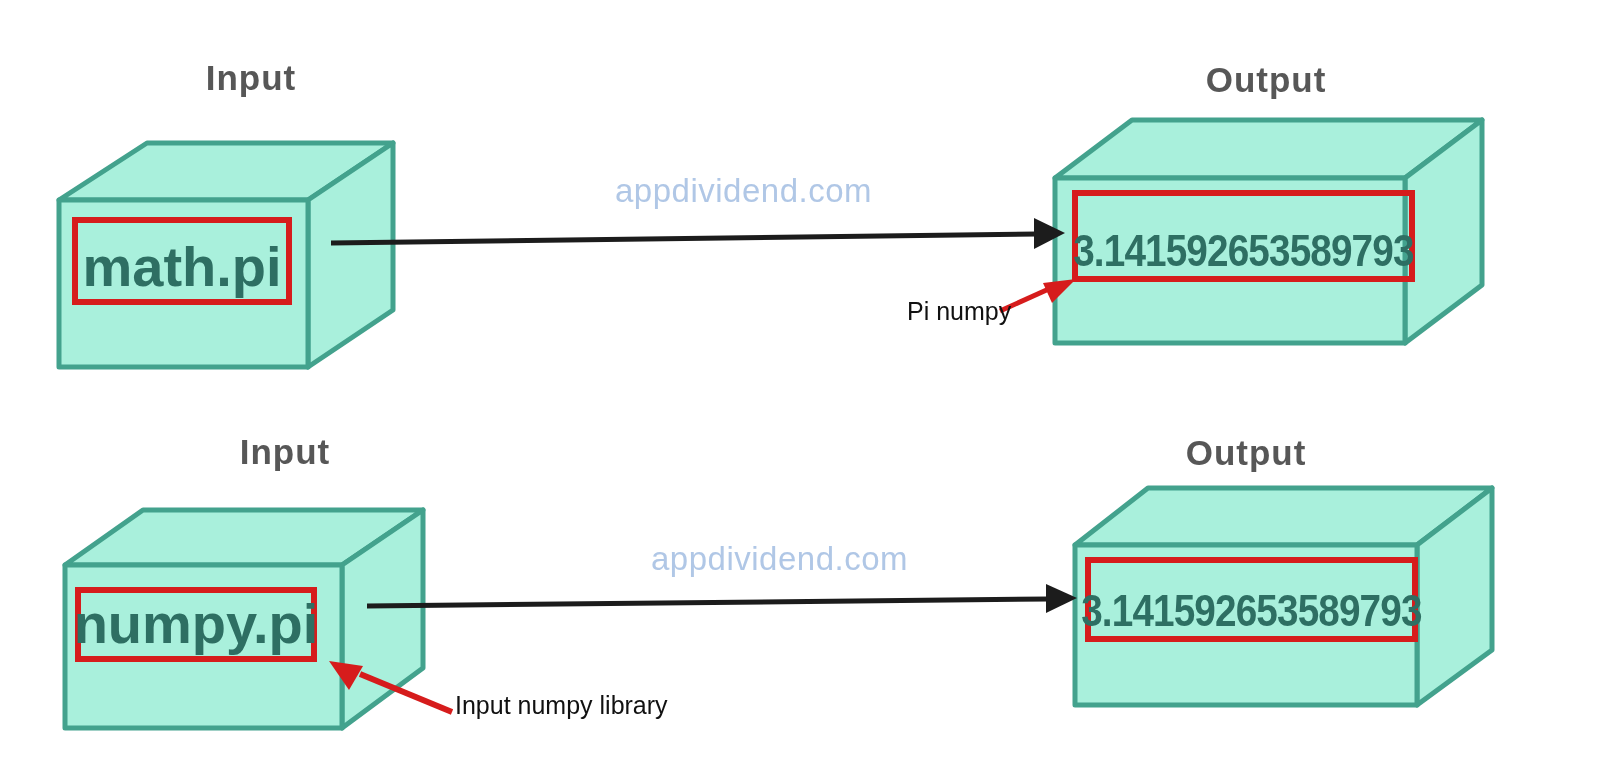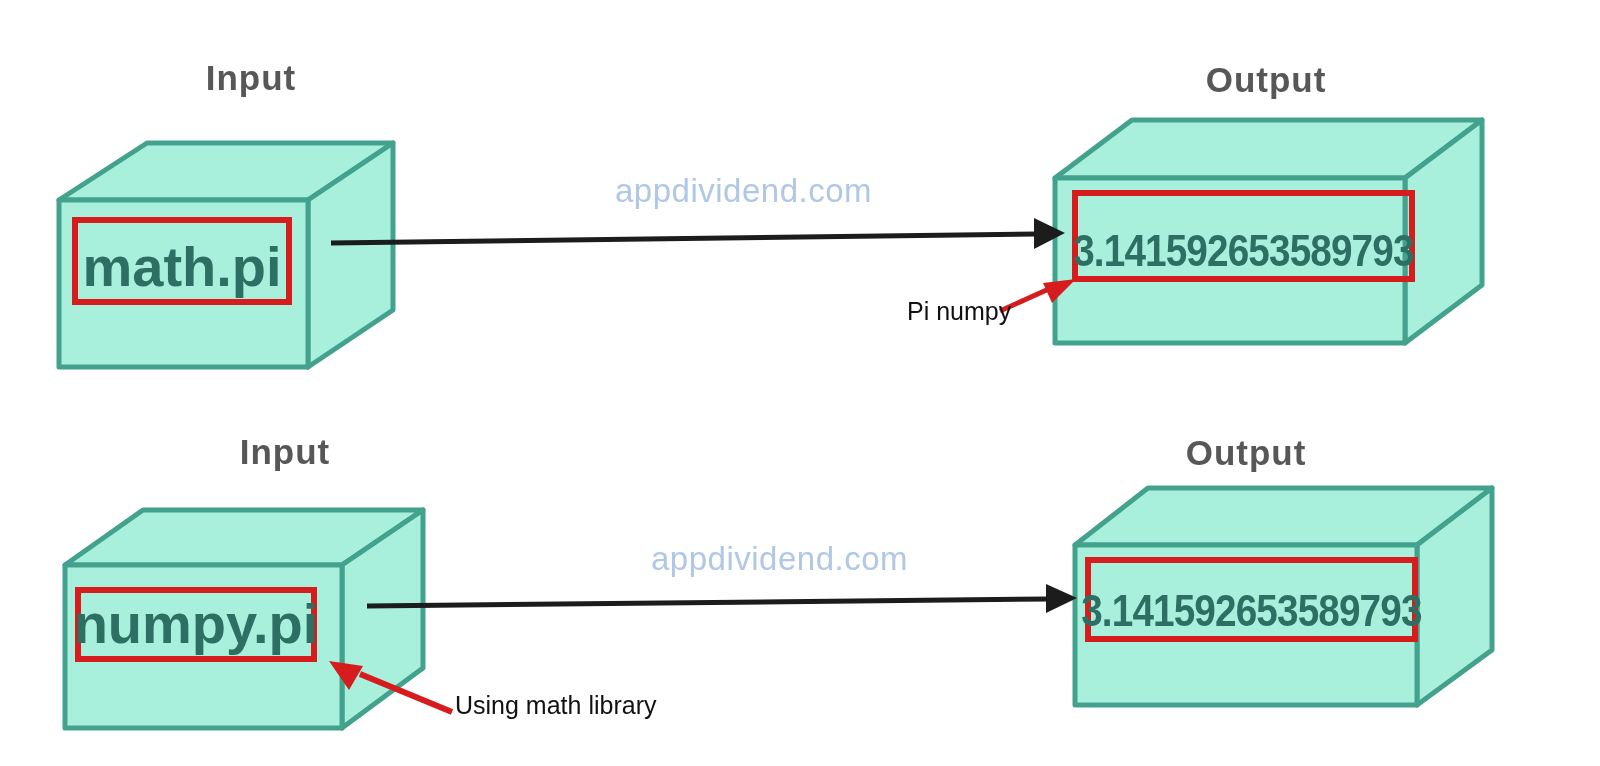--- a/index.html
+++ b/index.html
@@ -166,15 +166,15 @@
   <div class="highlight code-text" style="left:75px; top:587px; width:242px; height:75px;">
     <span>numpy.pi</span>
   </div>
 
   <div class="highlight" style="left:1085px; top:557px; width:333px; height:85px;">
     <span class="value-text">3.141592653589793</span>
   </div>
 
   <div class="watermark" style="left:651px; top:540px;">appdividend.com</div>
 
-  <div class="annotation" style="left:455px; top:691px;">Using math library</div>
+  <div class="annotation" style="left:455px; top:691px;">Input numpy library</div>
 
 </div>
 
 </body></html>

